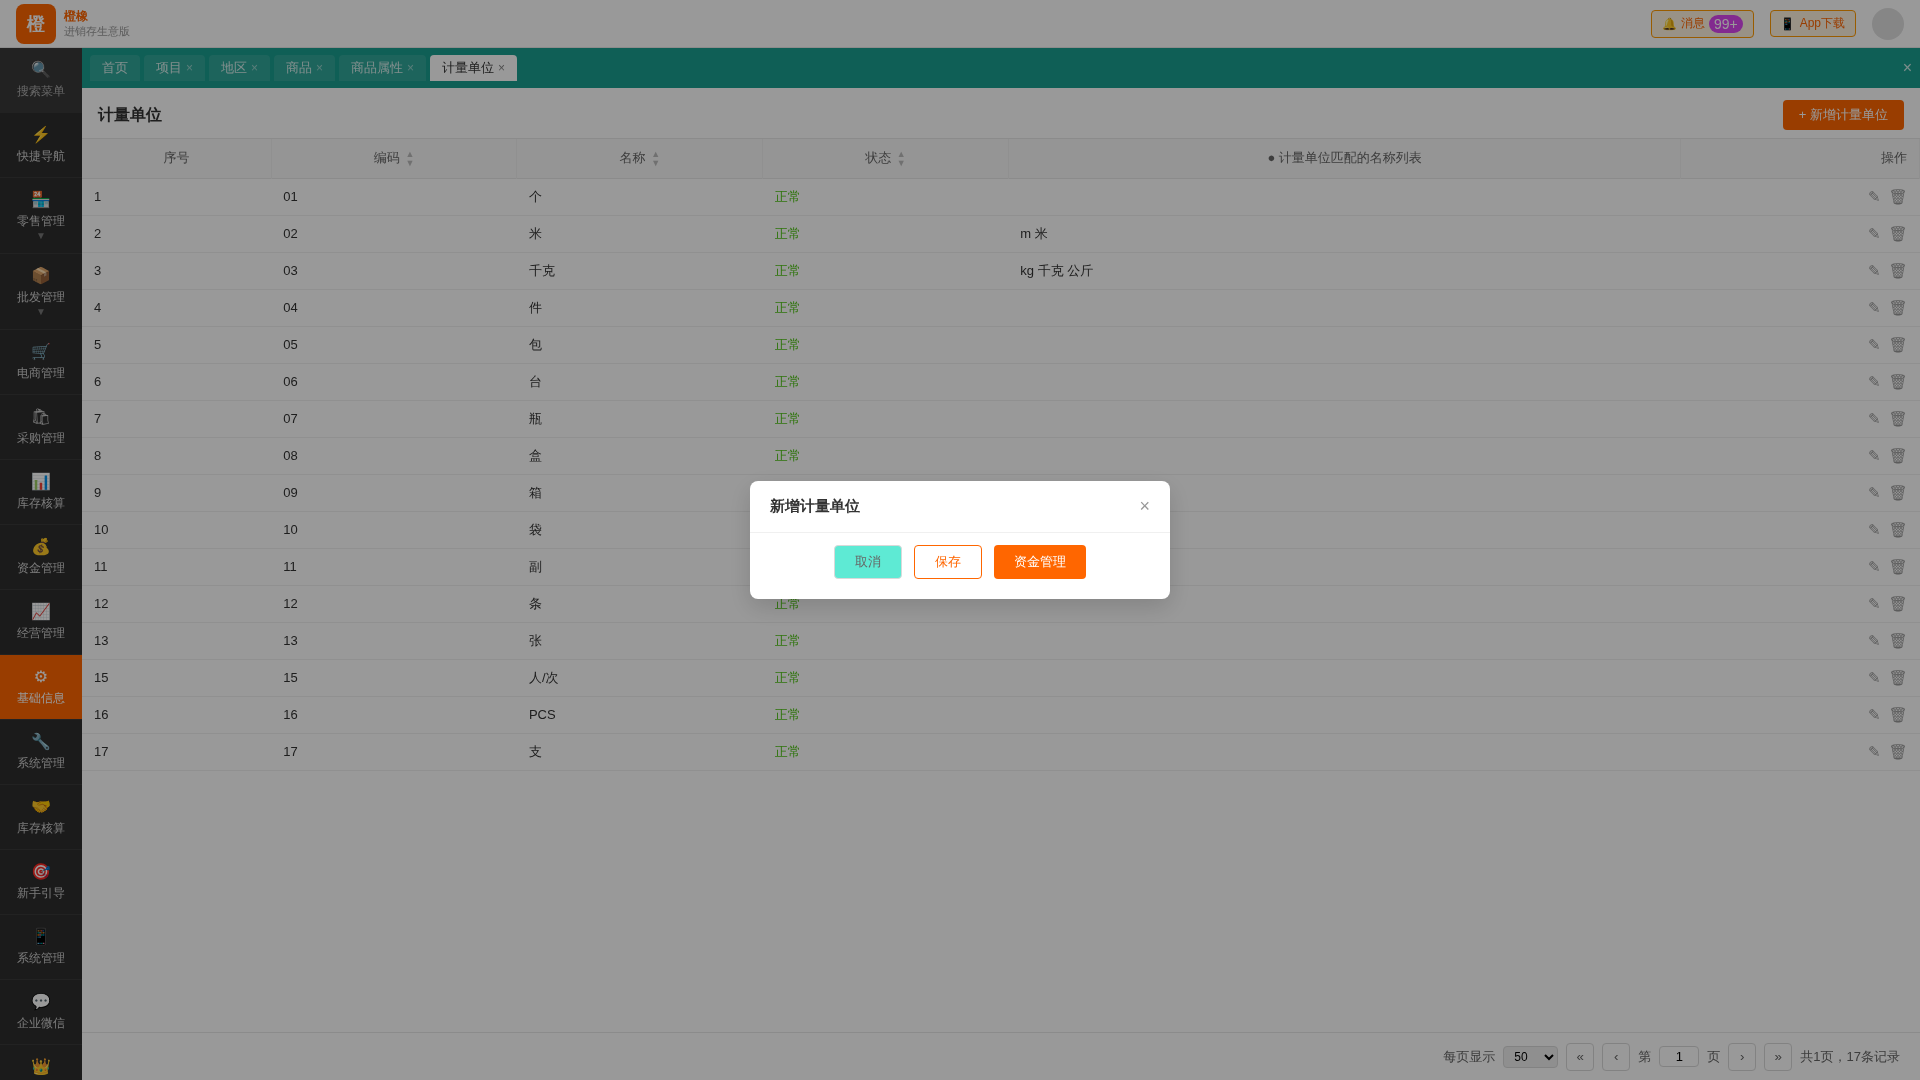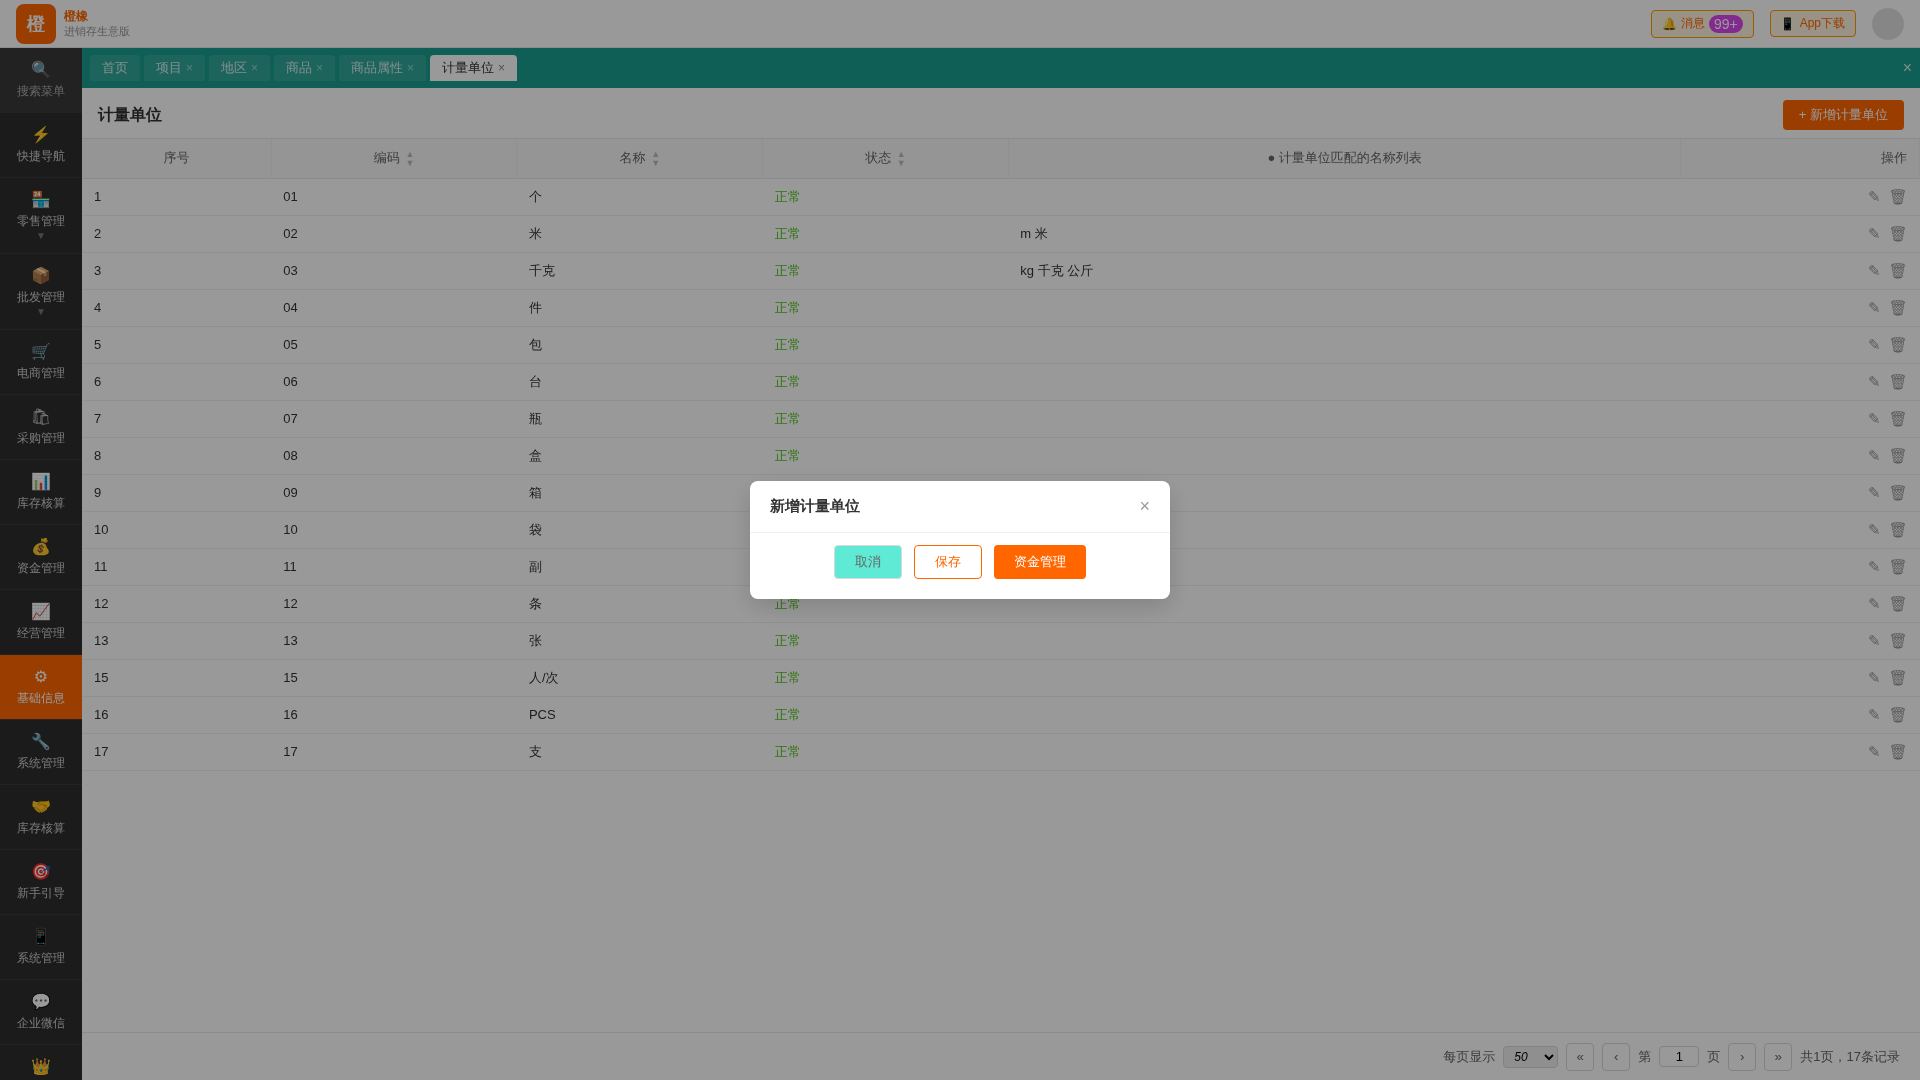--- a/index.html
+++ b/index.html
@@ -230,21 +230,20 @@
       gap: 8px;
       flex-shrink: 0;
       font-size: 13px;
       color: #666;
     }
     .page-size-select {
       border: 1px solid #d9d9d9;
       border-radius: 4px;
       padding: 2px 6px;
       font-size: 12px;
-      font-style: italic;
     }
     .page-nav-btn {
       width: 28px;
       height: 28px;
       border: 1px solid #d9d9d9;
       background: #fff;
       border-radius: 4px;
       cursor: pointer;
       display: flex;
       align-items: center;

